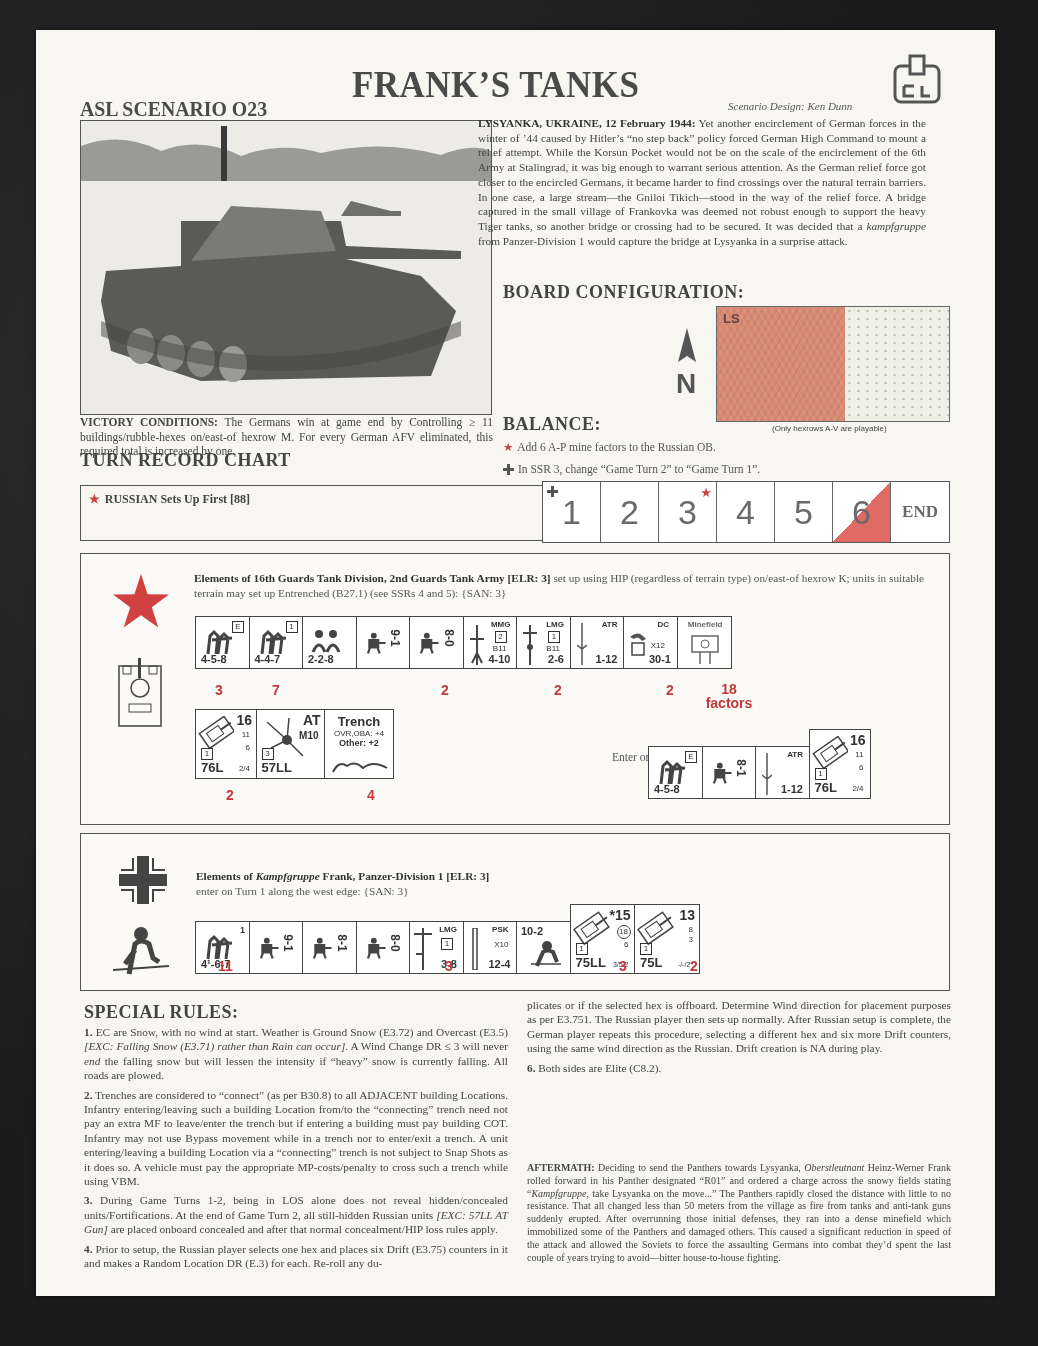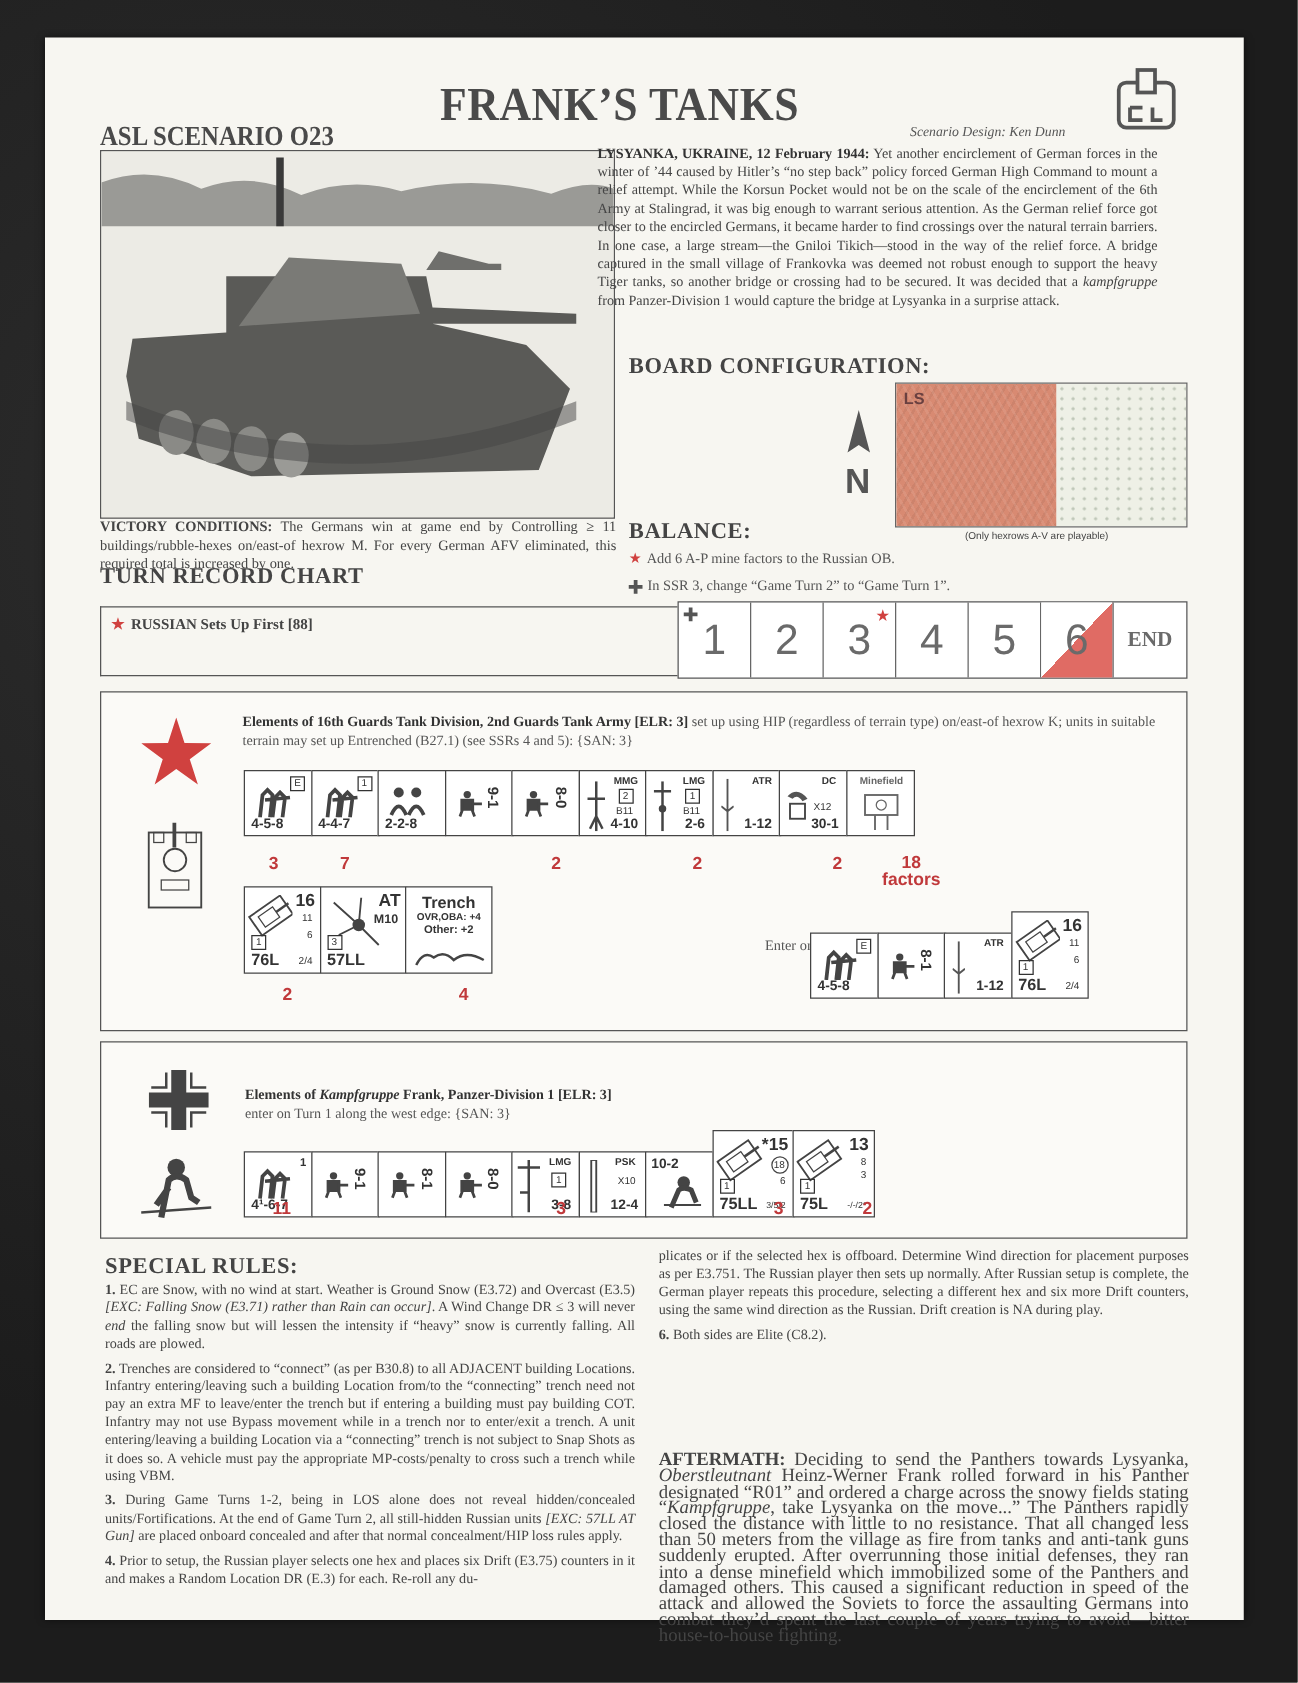--- a/index.html
+++ b/index.html
@@ -52,21 +52,21 @@
   .ctr .fig{position:absolute;left:8px;top:9px;width:30px;height:28px;}
   .ctr .ldr{position:absolute;right:6px;top:14px;font-size:12px;font-weight:bold;transform:rotate(90deg);}
   .ctr .big{position:absolute;top:2px;right:4px;font-size:14px;font-weight:bold;}
   .ctr .s1{position:absolute;right:6px;font-size:8px;}
   .tank-ctr{width:62px;height:70px;}
   .qty{position:absolute;font-family:"Liberation Sans",sans-serif;font-weight:bold;font-size:14px;color:#c0393b;text-align:center;}
   .enter-lbl{position:absolute;font-size:11.5px;color:#555;margin-top:23px;}
   .rules-h{left:48px;top:972px;}
   .rules{position:absolute;font-size:11.3px;line-height:14.4px;color:#444;text-align:justify;}
   .rules p{margin:0 0 5px 0;}
-  .aftermath{left:491px;top:1132px;width:424px;font-size:15px;line-height:12.8px;color:#444;text-align:justify;}
+  .aftermath{left:491px;top:1132px;width:424px;font-size:10px;line-height:12.8px;color:#444;text-align:justify;}
   .star{color:#d0413f;}
   .cross{display:inline-block;width:11px;height:11px;position:relative;}
   .cross:before,.cross:after{content:"";position:absolute;background:#555;}
   .cross:before{left:4px;top:0;width:3px;height:11px;}
   .cross:after{left:0;top:4px;width:11px;height:3px;}
 </style>
 </head>
 <body>
 
 <div class="bgtex"></div>
@@ -296,21 +296,21 @@
             <path d="M4 4 L24 22 M24 22 L40 38 M24 22 L8 30 M24 22 L26 0" stroke="#444" stroke-width="1.5"></path>
             <circle cx="24" cy="22" r="5" fill="#444"></circle>
           </svg>
         <span class="big">AT</span>
         <span class="s1" style="top:20px;font-weight:bold;font-size:10px">M10</span>
         <span class="box" style="left:5px;top:38px;right:auto">3</span>
         <span class="v" style="font-size:13px">57LL</span>
       </div>
       <div class="ctr tank-ctr" style="width:70px">
         <div style="text-align:center;font-weight:bold;font-size:13px;margin-top:4px">Trench</div>
-        <div style="text-align:center;font-weight:bold;font-size:8px">OVR,OBA: +4</div>
+        <div style="text-align:center;font-weight:normal;font-size:8px">OVR,OBA: +4</div>
         <div style="text-align:center;font-weight:bold;font-size:9px">Other: +2</div>
         <svg style="position:absolute;left:6px;bottom:4px" width="58" height="16" viewBox="0 0 58 16">
             <path d="M2 14 Q8 2 16 8 Q24 2 32 10 Q42 2 56 10" stroke="#444" stroke-width="2" fill="none"></path>
           </svg>
       </div>
     </div>
     <div class="qty" style="left:145px;top:233px;">2</div>
     <div class="qty" style="left:286px;top:233px;">4</div>
 
     <div class="enter-lbl" style="left:531px;top:174px;">Enter on Turn 3 along the east edge:</div>

